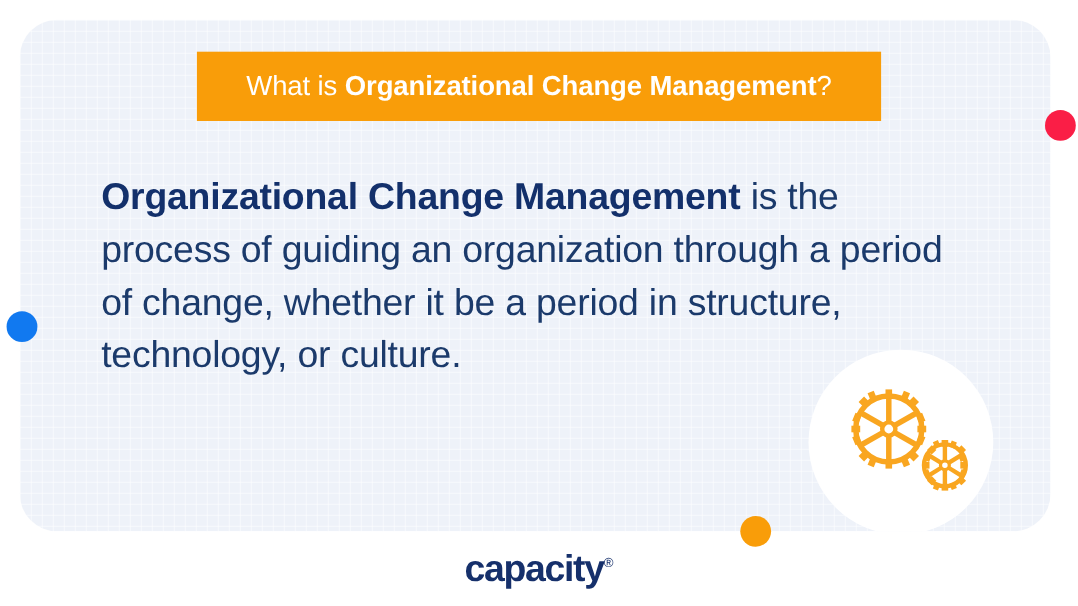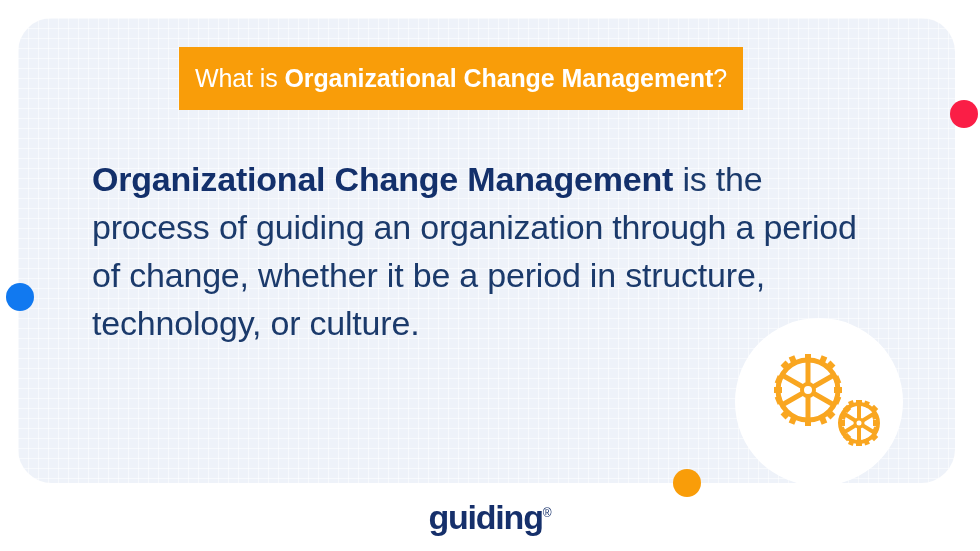--- a/index.html
+++ b/index.html
@@ -55,21 +55,21 @@
     top: 322px;
     width: 140px;
     height: 120px;
   }
 
   
   .banner {
     position: absolute;
     left: 179px;
     top: 47px;
-    width: 564px;
+    width: 622px;
     height: 63px;
     background: #f99d09;
     display: flex;
     align-items: center;
     justify-content: center;
   }
   .banner-text {
     color: #ffffff;
     font-size: 25px;
     font-weight: 400;
@@ -222,15 +222,15 @@
   <div class="banner">
     <div class="banner-text"><span>What is </span><b>Organizational Change Management</b><span>?</span></div>
   </div>
 
   <div class="body-copy"><b>Organizational Change Management</b><span> is the process of guiding an organization through a period of change, whether it be a period in structure, technology, or culture.</span></div>
 
   <div class="dot dot-red"></div>
   <div class="dot dot-blue"></div>
   <div class="dot dot-orange"></div>
 
-  <div class="logo"><span>guiding</span><span class="reg">®</span></div>
+  <div class="logo"><span>capacity</span><span class="reg">®</span></div>
 
 </div>
 
 </body></html>

